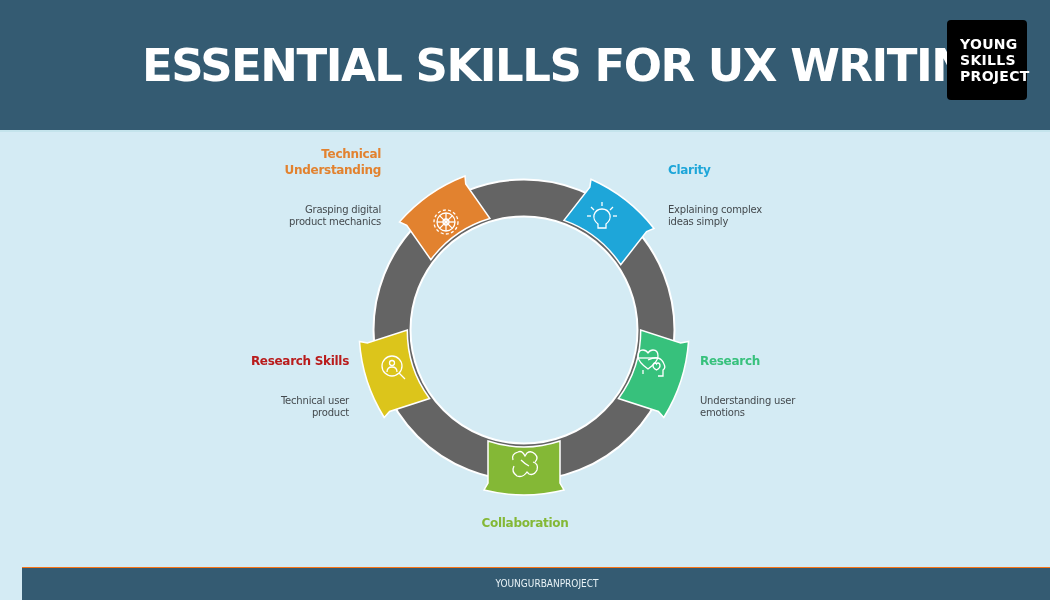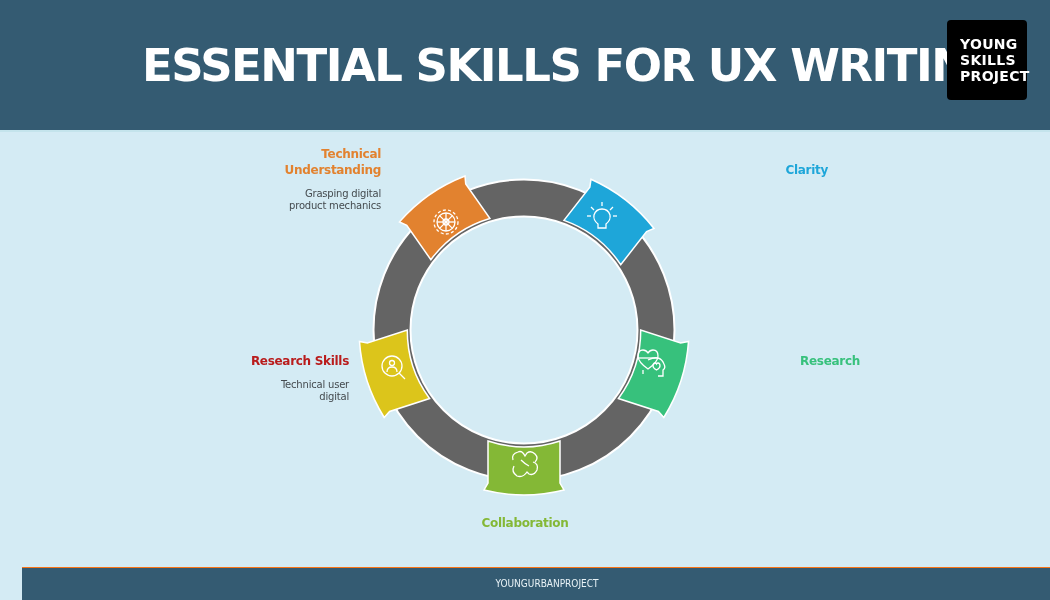--- a/index.html
+++ b/index.html
@@ -31,27 +31,27 @@
   .footer {
     position: absolute; left: 0; top: 567px; width: 1050px; height: 33px;
     background: #345b72; border-top: 1px solid #f97316; margin-left: 22px;
   }
   .footer-text {
     position: absolute; left: 0; top: 10px; width: 1050px; text-align: center;
     color: #e8f2f6; font-size: 10px; letter-spacing: 0px;
     font-family: "DejaVu Sans", sans-serif; transform: scaleX(0.9);
   }
   svg.ring { position: absolute; left: 0; top: 0; }
-  .label { position: absolute; text-align: right; }
+  .label { position: absolute; }
   .label .h {
     font-weight: bold; font-size: 12px; line-height: 16px;
     font-family: "DejaVu Sans", sans-serif; letter-spacing: -0.3px;
   }
   .label .d {
-    margin-top: 10px; font-size: 10px; line-height: 12px; color: #444a4e;
+    margin-top: 26px; font-size: 10px; line-height: 12px; color: #444a4e;
     font-family: "DejaVu Sans", sans-serif; letter-spacing: -0.2px;
   }
   .right { text-align: right; }
   .center { text-align: center; }
 </style>
 </head>
 <body>
 
 <div class="header">
   <div class="title">ESSENTIAL SKILLS FOR UX WRITING</div>
@@ -130,33 +130,41 @@
     <div>Understanding</div>
   </div>
   <div class="d">
     <div>Grasping digital</div>
     <div>product mechanics</div>
   </div>
 </div>
 
 <div class="label" style="left: 668px; top: 162px; width: 160px;">
   <div class="h" style="color:#1ea6d9;">Clarity</div>
+  <div class="d">
+    <div>Explaining complex</div>
+    <div>ideas simply</div>
+  </div>
 </div>
 
 <div class="label" style="left: 700px; top: 353px; width: 160px;">
   <div class="h" style="color:#37c17c;">Research</div>
+  <div class="d">
+    <div>Understanding user</div>
+    <div>emotions</div>
+  </div>
 </div>
 
 <div class="label center" style="left: 440px; top: 507px; width: 170px;">
   <div class="h" style="color:#84b836;margin-top:8px;">Collaboration</div>
 </div>
 
 <div class="label right" style="left: 200px; top: 353px; width: 149px;">
   <div class="h" style="color:#b91c1c;">Research Skills</div>
   <div class="d">
     <div>Technical user</div>
-    <div>digital</div>
+    <div>product</div>
   </div>
 </div>
 
 <div class="footer">
   <div class="footer-text">YOUNGURBANPROJECT</div>
 </div>
 
 </body></html>

